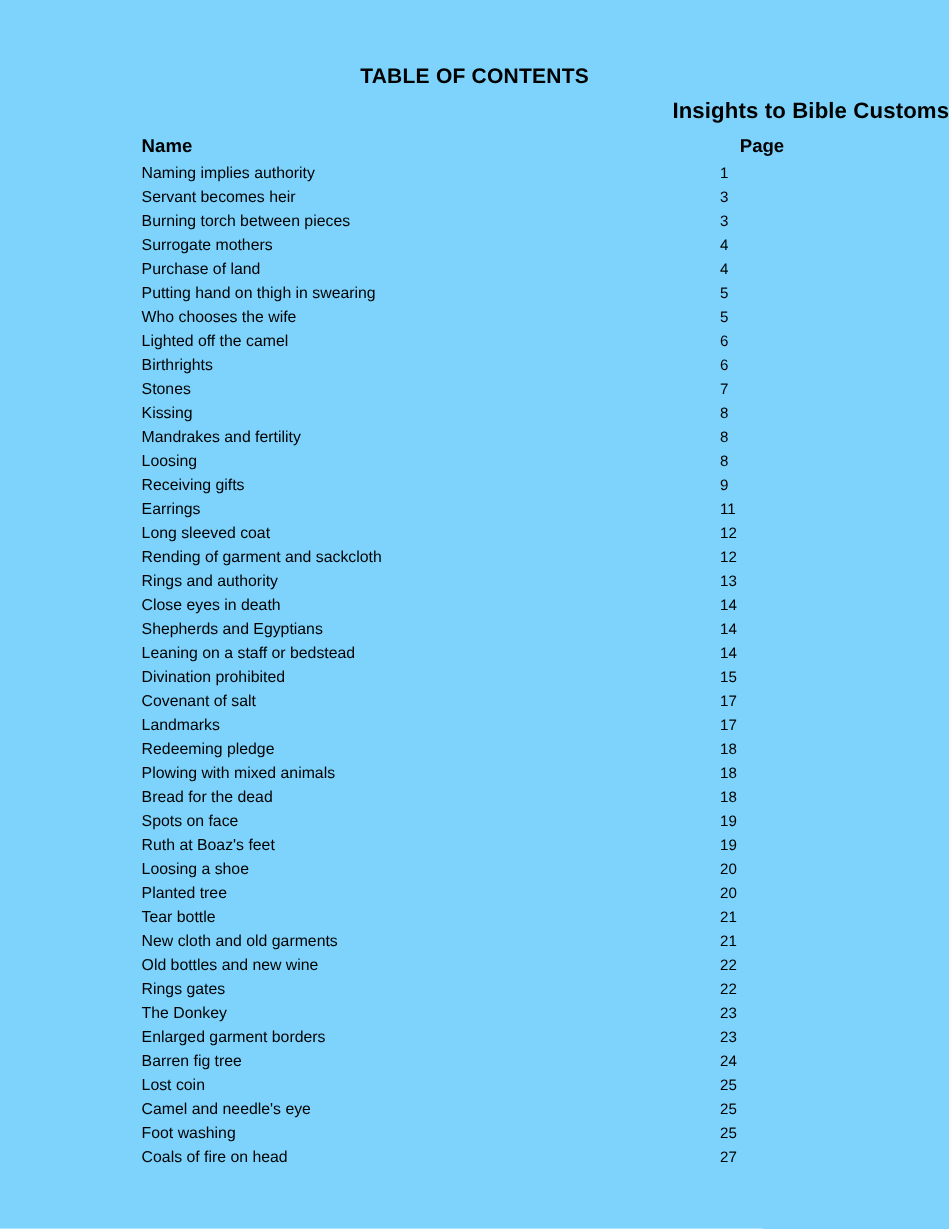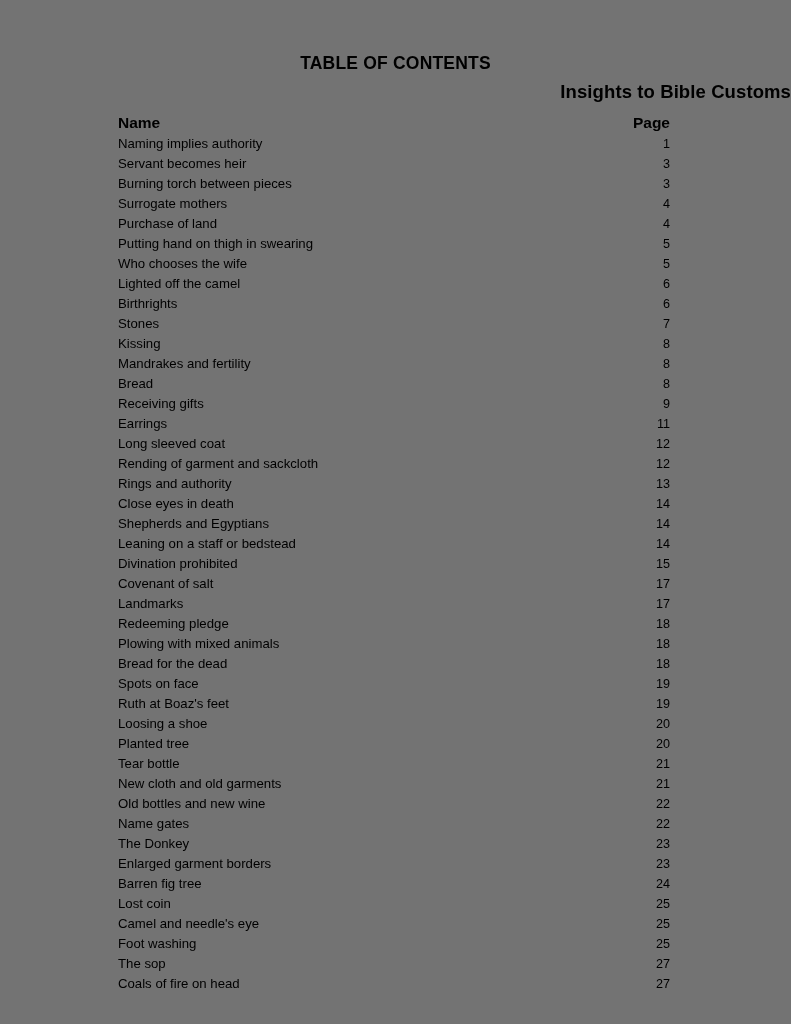--- a/index.html
+++ b/index.html
@@ -12,21 +12,21 @@
     height: 1024px;
     position: relative;
     font-family: "Liberation Sans", sans-serif;
     color: #000000;
     -webkit-font-smoothing: antialiased;
   }
 
   .page {
     position: absolute;
     inset: 0;
-    background: #737373;
+    background: #7dd3fc;
   }
 
   
   .title-block {
     position: absolute;
     left: 0;
     right: 0;
     top: 52px;
     text-align: center;
   }
@@ -58,21 +58,21 @@
     width: 100%;
     border-collapse: collapse;
   }
   .toc-table th,
   .toc-table td {
     padding: 0;
     border: 0;
     vertical-align: baseline;
   }
   .col-name  { text-align: left; }
-  .col-page  { text-align: right; width: 70px; white-space: nowrap; }
+  .col-page  { width: 70px; white-space: nowrap; }
 
   .toc-head th {
     font-size: 15.5px;
     font-weight: bold;
     line-height: 21px;
     padding-bottom: 1px;
   }
 
   .toc-row td {
     font-size: 13.2px;
@@ -145,21 +145,21 @@
           </tr>
           <tr class="toc-row">
             <td class="col-name">Kissing</td>
             <td class="col-page">8</td>
           </tr>
           <tr class="toc-row">
             <td class="col-name">Mandrakes and fertility</td>
             <td class="col-page">8</td>
           </tr>
           <tr class="toc-row">
-            <td class="col-name">Bread</td>
+            <td class="col-name">Loosing</td>
             <td class="col-page">8</td>
           </tr>
           <tr class="toc-row">
             <td class="col-name">Receiving gifts</td>
             <td class="col-page">9</td>
           </tr>
           <tr class="toc-row">
             <td class="col-name">Earrings</td>
             <td class="col-page">11</td>
           </tr>
@@ -233,21 +233,21 @@
           </tr>
           <tr class="toc-row">
             <td class="col-name">New cloth and old garments</td>
             <td class="col-page">21</td>
           </tr>
           <tr class="toc-row">
             <td class="col-name">Old bottles and new wine</td>
             <td class="col-page">22</td>
           </tr>
           <tr class="toc-row">
-            <td class="col-name">Name gates</td>
+            <td class="col-name">Rings gates</td>
             <td class="col-page">22</td>
           </tr>
           <tr class="toc-row">
             <td class="col-name">The Donkey</td>
             <td class="col-page">23</td>
           </tr>
           <tr class="toc-row">
             <td class="col-name">Enlarged garment borders</td>
             <td class="col-page">23</td>
           </tr>
@@ -259,24 +259,20 @@
             <td class="col-name">Lost coin</td>
             <td class="col-page">25</td>
           </tr>
           <tr class="toc-row">
             <td class="col-name">Camel and needle's eye</td>
             <td class="col-page">25</td>
           </tr>
           <tr class="toc-row">
             <td class="col-name">Foot washing</td>
             <td class="col-page">25</td>
-          </tr>
-          <tr class="toc-row">
-            <td class="col-name">The sop</td>
-            <td class="col-page">27</td>
           </tr>
           <tr class="toc-row">
             <td class="col-name">Coals of fire on head</td>
             <td class="col-page">27</td>
           </tr>
         </tbody>
     </table>
   </div>
 
 </div>

